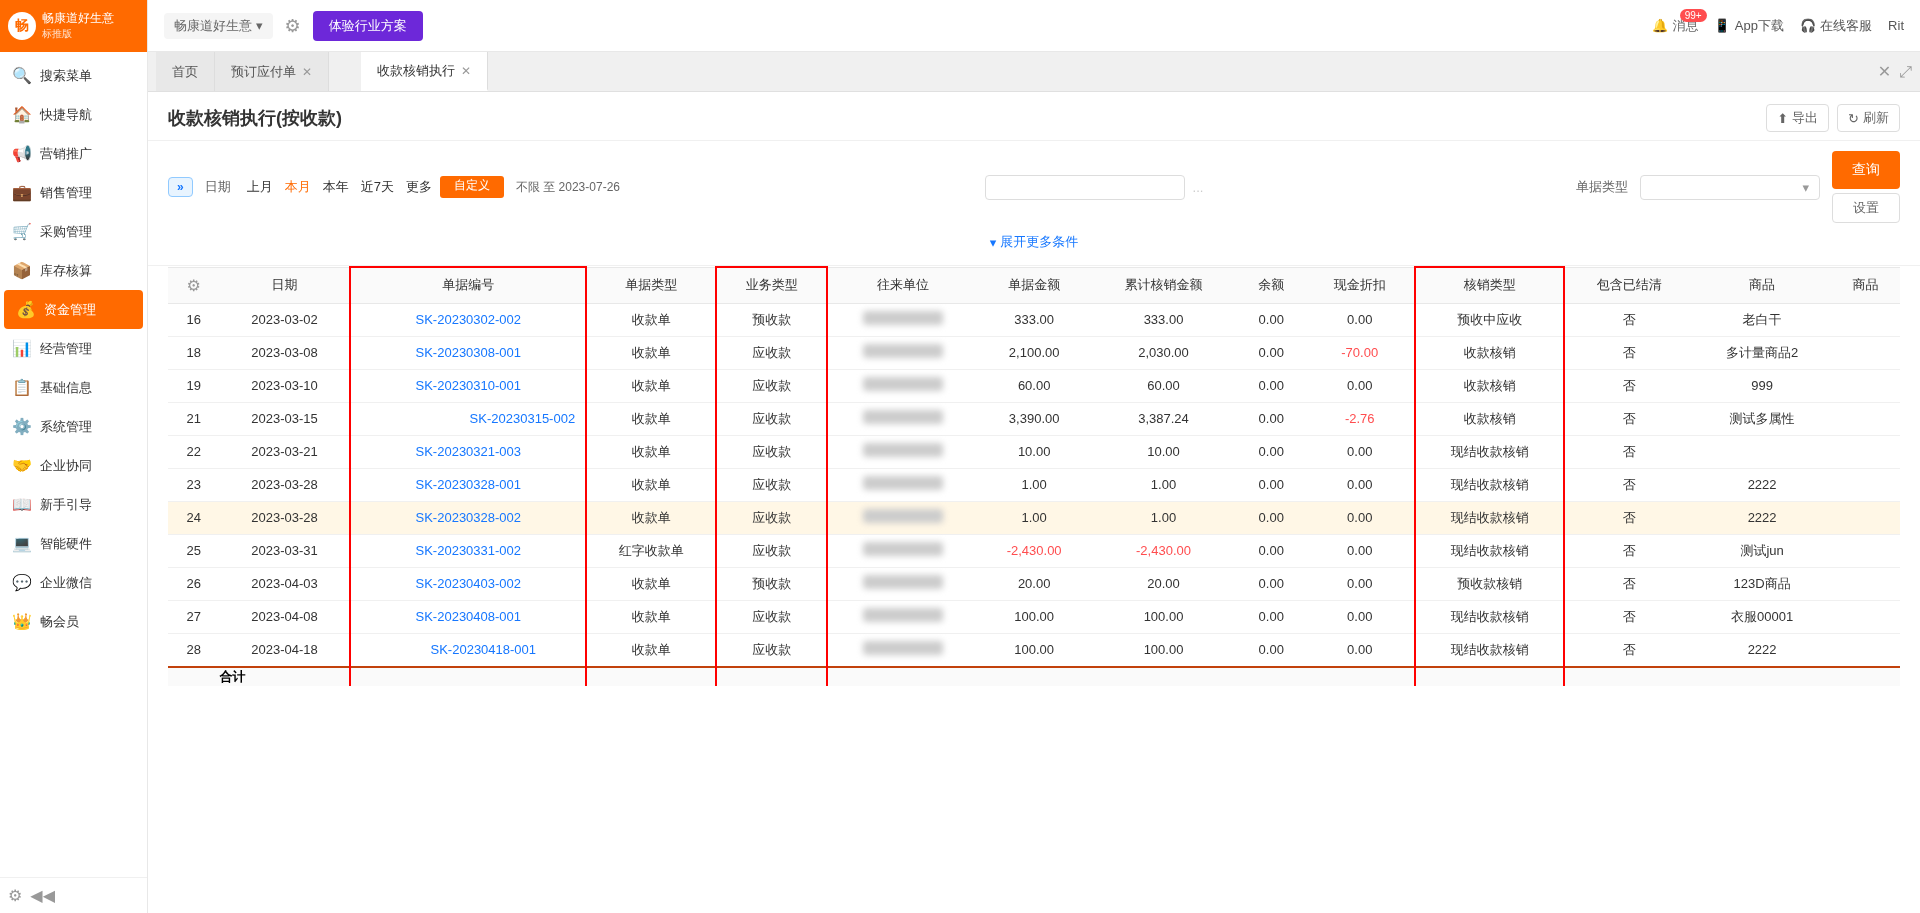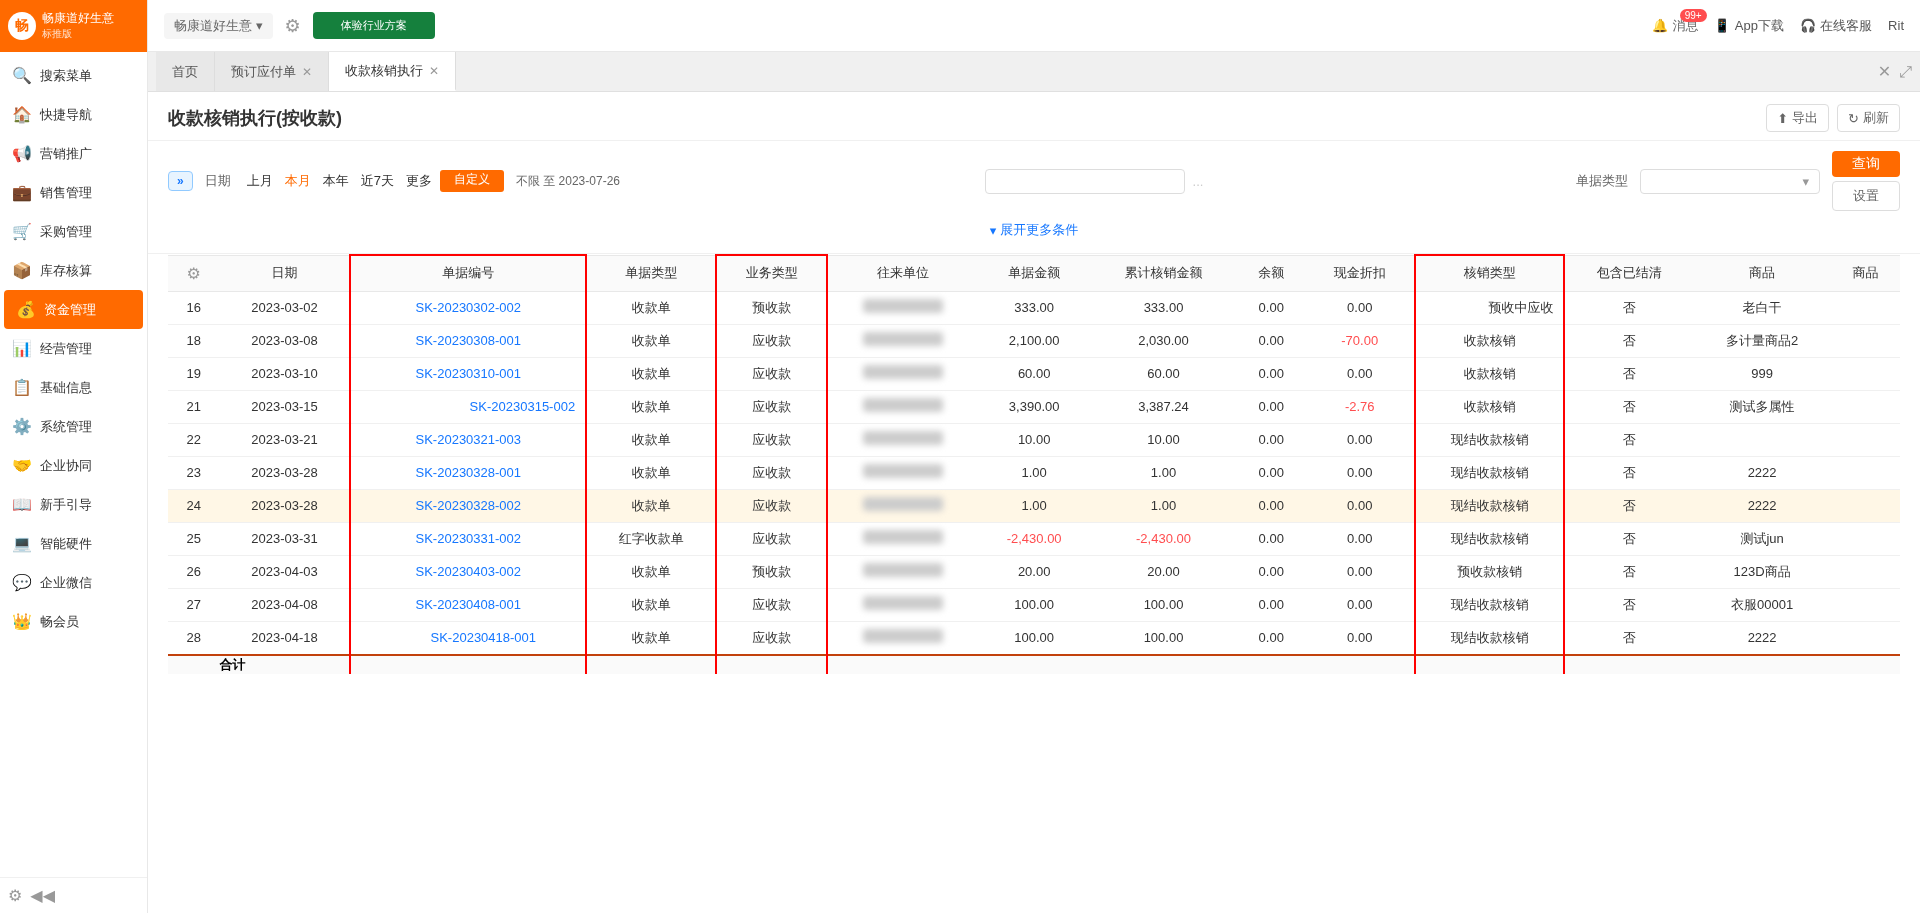--- a/index.html
+++ b/index.html
@@ -20,30 +20,30 @@
     .sidebar-footer-icon { font-size: 16px; color: #999; cursor: pointer; }
 
     
     .main { flex: 1; display: flex; flex-direction: column; overflow: hidden; }
 
     
     .topbar { height: 52px; background: #fff; border-bottom: 1px solid #e8e8e8; display: flex; align-items: center; padding: 0 16px; gap: 12px; justify-content: space-between; }
     .topbar-left { display: flex; align-items: center; gap: 12px; }
     .topbar-selector { display: flex; align-items: center; gap: 4px; background: #f5f5f5; border-radius: 4px; padding: 4px 10px; color: #666; cursor: pointer; }
     .topbar-gear { color: #999; font-size: 18px; cursor: pointer; }
-    .topbar-btn { background: #15803d; color: #fff; border: none; border-radius: 4px; padding: 6px 28px; cursor: pointer; font-size: 11px; }
+    .topbar-btn { background: #6d28d9; color: #fff; border: none; border-radius: 4px; padding: 6px 16px; cursor: pointer; font-size: 13px; }
     .topbar-right { display: flex; align-items: center; gap: 16px; color: #666; }
     .topbar-badge { position: relative; display: flex; align-items: center; gap: 4px; cursor: pointer; }
     .badge-count { background: #ff4d4f; color: #fff; border-radius: 10px; font-size: 10px; padding: 1px 5px; position: absolute; top: -8px; right: -8px; }
     .topbar-right-item { display: flex; align-items: center; gap: 4px; cursor: pointer; color: #555; font-size: 13px; }
 
     
     .tabs { display: flex; align-items: center; background: #f0f0f0; border-bottom: 1px solid #e0e0e0; padding: 0 8px; height: 40px; }
     .tab { display: flex; align-items: center; gap: 6px; padding: 0 16px; height: 100%; cursor: pointer; font-size: 13px; color: #555; border-right: 1px solid #ddd; background: #e8e8e8; }
-    .tab.active { background: #fff; color: #333; font-weight: 500; border-bottom: 2px solid #fff; }
+    .tab.active { background: #fff; color: #333; font-weight: 500; border-bottom: 2px solid #fff; margin-left: 32px; }
     .tab-close { color: #999; font-size: 12px; cursor: pointer; }
     .tabs-actions { margin-left: auto; display: flex; gap: 8px; }
     .tabs-action-btn { background: none; border: none; color: #999; font-size: 16px; cursor: pointer; }
 
     
     .content { flex: 1; overflow: hidden; display: flex; flex-direction: column; background: #fff; margin: 0; }
 
     
     .page-header { padding: 12px 20px 8px; border-bottom: 1px solid #f0f0f0; display: flex; align-items: center; justify-content: space-between; }
     .page-title { font-size: 18px; font-weight: 600; color: #333; }
@@ -55,21 +55,21 @@
     .filter-row { display: flex; align-items: center; gap: 12px; margin-bottom: 6px; }
     .filter-expand-btn { background: #e8f4ff; border: 1px solid #91caff; color: #1677ff; border-radius: 4px; padding: 2px 8px; font-size: 12px; cursor: pointer; font-weight: bold; }
     .filter-label { color: #666; font-size: 13px; white-space: nowrap; }
     .filter-dates { display: flex; gap: 4px; }
     .filter-date-btn { color: #333; font-size: 13px; cursor: pointer; padding: 2px 4px; }
     .filter-date-btn.active { color: #ff6a00; }
     .filter-custom { background: #ff6a00; color: #fff; border-radius: 3px; padding: 1px 14px; font-size: 12px; cursor: pointer; }
     .filter-date-range { color: #666; font-size: 12px; }
     .filter-input { border: 1px solid #ddd; border-radius: 4px; padding: 4px 10px; color: #999; min-width: 180px; }
     .filter-type { border: 1px solid #ddd; border-radius: 4px; padding: 4px 10px; color: #999; min-width: 180px; display: flex; align-items: center; justify-content: space-between; }
-    .query-btn { background: #ff6a00; color: #fff; border: none; border-radius: 4px; padding: 4px 20px; cursor: pointer; font-size: 14px; }
+    .query-btn { background: #ff6a00; color: #fff; border: none; border-radius: 4px; padding: 10px 20px; cursor: pointer; font-size: 14px; }
     .settings-btn { background: #fff; color: #666; border: 1px solid #ddd; border-radius: 4px; padding: 5px 14px; cursor: pointer; font-size: 13px; }
     .filter-expand-row { display: flex; align-items: center; justify-content: center; padding: 4px; }
     .expand-more { color: #1677ff; font-size: 12px; cursor: pointer; display: flex; align-items: center; gap: 4px; }
 
     
     .table-container { flex: 1; overflow: auto; padding: 0 20px; }
     table { width: 100%; border-collapse: collapse; font-size: 13px; }
     thead th { background: #fafafa; border-bottom: 1px solid #e8e8e8; border-top: 1px solid #e8e8e8; padding: 8px 10px; text-align: center; color: #333; font-weight: 500; white-space: nowrap; position: sticky; top: 0; z-index: 10; }
     tbody td { padding: 7px 10px; text-align: center; border-bottom: 1px solid #f0f0f0; color: #333; white-space: nowrap; }
     tbody tr.highlighted { background: #fff7e6; }
@@ -296,21 +296,21 @@
               <td>16</td>
               <td>2023-03-02</td>
               <td style="border-left: 2px solid red; border-right: 2px solid red;"><a class="link-cell">SK-20230302-002</a></td>
               <td>收款单</td>
               <td style="border-left: 2px solid red; border-right: 2px solid red;">预收款</td>
               <td><span class="blurred" style="display: inline-block; min-width: 80px; height: 14px; background: rgb(204, 204, 204); border-radius: 3px;"></span></td>
               <td>333.00</td>
               <td>333.00</td>
               <td>0.00</td>
               <td>0.00</td>
-              <td style="border-left: 2px solid red; border-right: 2px solid red; text-align: right;">预收中应收</td>
+              <td style="border-left: 2px solid red; border-right: 2px solid red;">预收中应收</td>
               <td>否</td>
               <td>老白干</td>
               <td></td>
             </tr>
             <tr>
               <td>18</td>
               <td>2023-03-08</td>
               <td style="border-left: 2px solid red; border-right: 2px solid red;"><a class="link-cell">SK-20230308-001</a></td>
               <td>收款单</td>
               <td style="border-left: 2px solid red; border-right: 2px solid red;">应收款</td>

